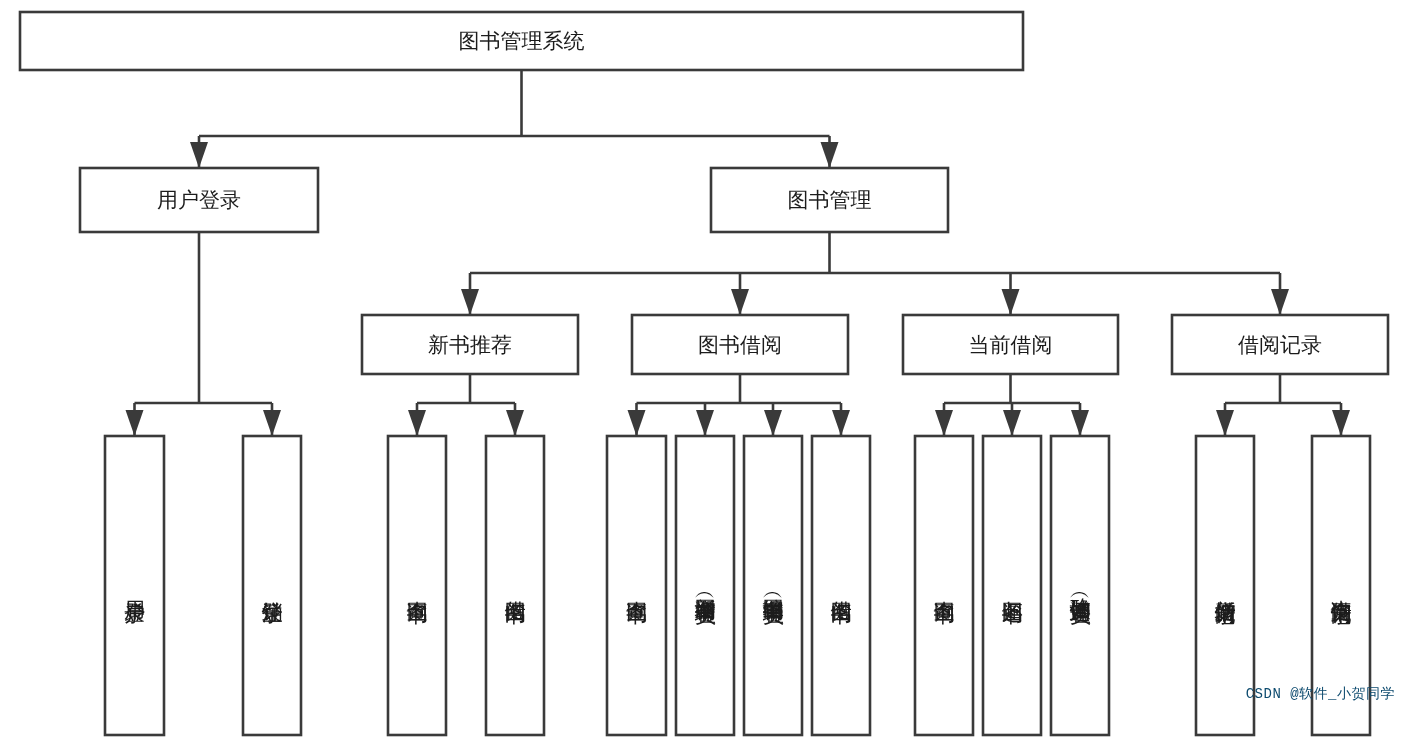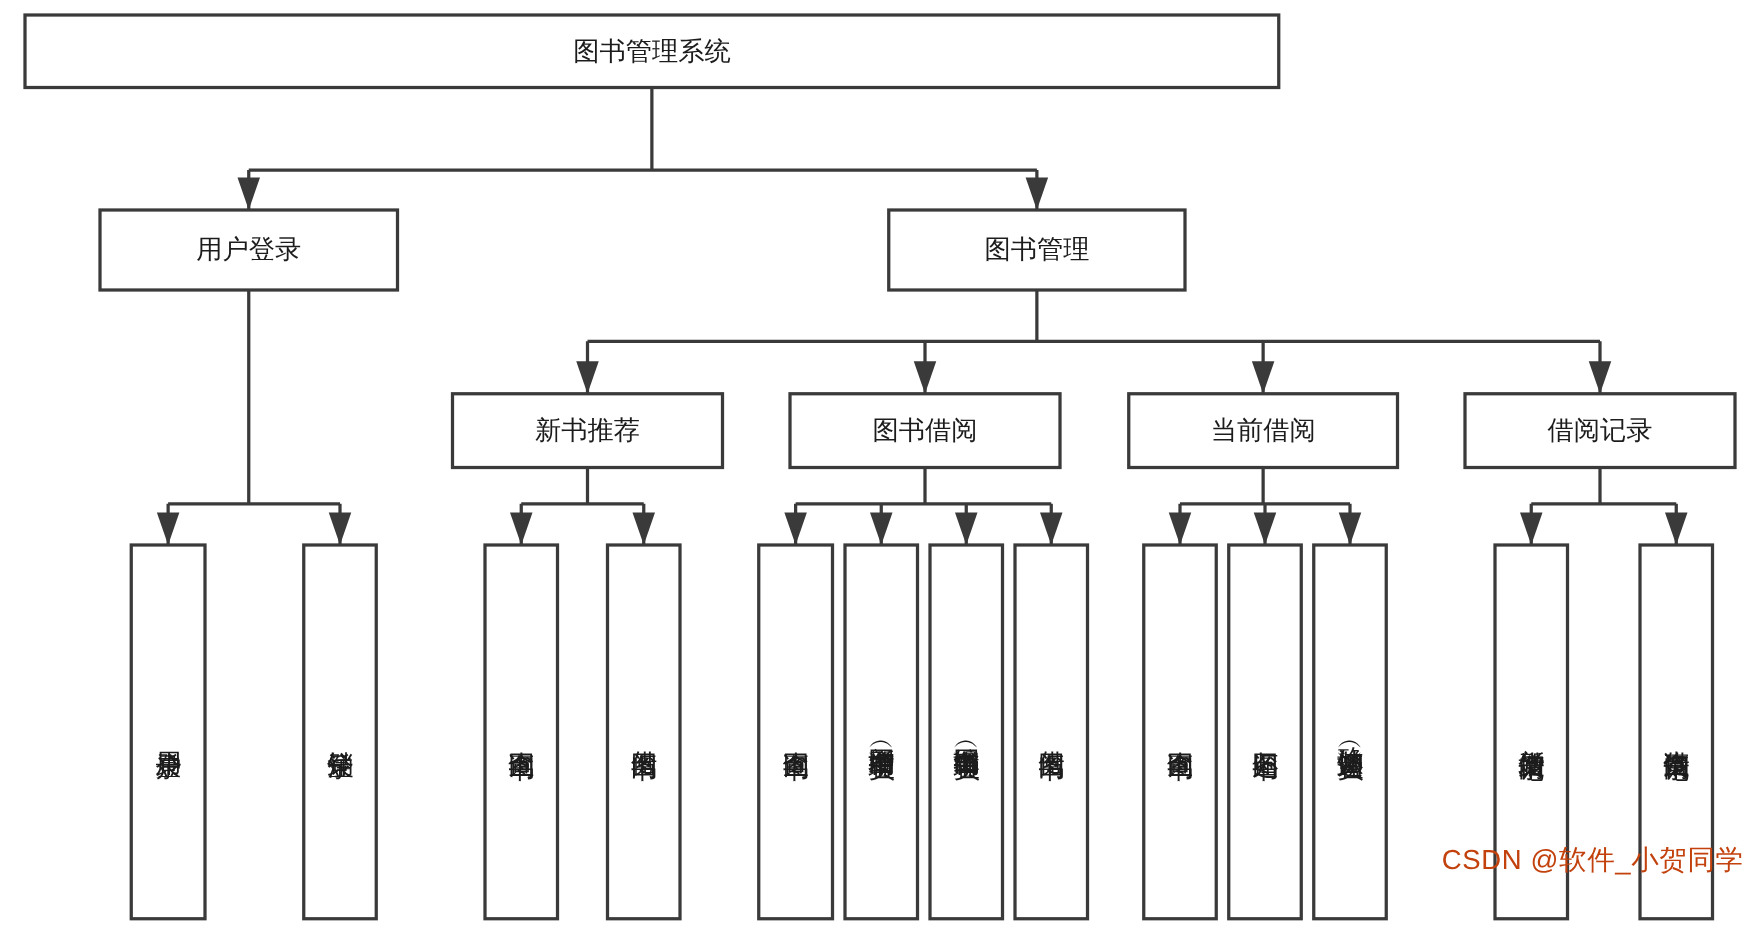--- a/index.html
+++ b/index.html
@@ -65,23 +65,23 @@
     line-height: 1.08;
     color: #1c1c1c;
     letter-spacing: 1px;
     white-space: nowrap;
     text-align: center;
   }
   #watermark {
     position: absolute;
     right: 10px;
     bottom: 6px;
-    font-family: Liberation Sans, sans-serif;
-    font-size: 22px;
-    color: #c2410c;
+    font-family: Liberation Mono, monospace;
+    font-size: 14px;
+    color: #0c4a6e;
     letter-spacing: 0.5px;
     white-space: nowrap;
     pointer-events: none;
   }
 </style>
 </head>
 <body>
 
 <div id="diagram-root">
 

